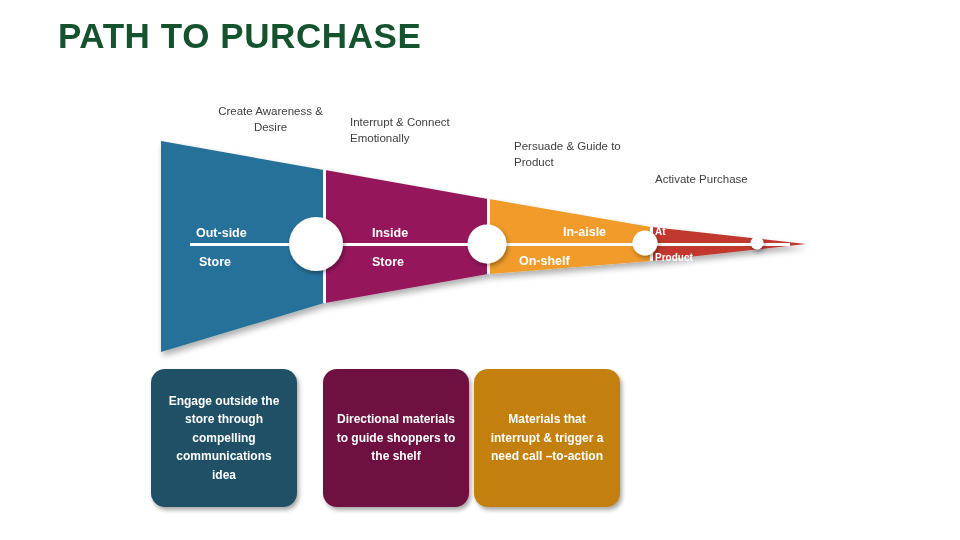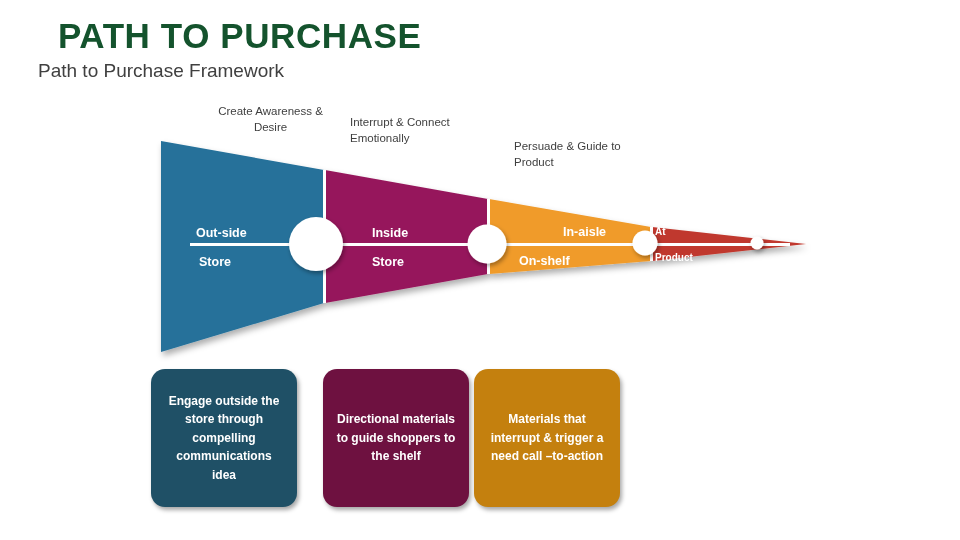--- a/index.html
+++ b/index.html
@@ -117,21 +117,20 @@
   #card-1 { left: 323px; }
   #card-2 { left: 474px; justify-content: flex-end; }
   #card-3 { left: 664px; }
 </style>
 </head>
 <body>
 
 <div id="slide">
 
   <div id="title">PATH TO PURCHASE</div>
-  <div id="subtitle">Path to Purchase Framework</div>
 
   <svg id="funnel" viewBox="0 0 960 400">
     <defs>
       <filter id="softshadow" x="-20%" y="-20%" width="160%" height="180%">
         <feDropShadow dx="2" dy="4" stdDeviation="3" flood-color="#000000" flood-opacity="0.32"></feDropShadow>
       </filter>
       <filter id="nodeshadow" x="-60%" y="-60%" width="220%" height="220%">
         <feDropShadow dx="1.5" dy="2.5" stdDeviation="2" flood-color="#000000" flood-opacity="0.35"></feDropShadow>
       </filter>
     </defs>
@@ -157,20 +156,21 @@
       <circle cx="316" cy="244" r="27" fill="#FFFFFF"></circle>
       <circle cx="487" cy="244" r="19.5" fill="#FFFFFF"></circle>
       <circle cx="645" cy="243" r="12.5" fill="#FFFFFF"></circle>
       <circle cx="757" cy="243" r="6.5" fill="#FFFFFF"></circle>
     </g>
   </svg>
 
   <div class="stage-caption" id="caption-0">Create Awareness &amp; Desire</div>
   <div class="stage-caption" id="caption-1">Interrupt &amp; Connect Emotionally</div>
   <div class="stage-caption" id="caption-2">Persuade &amp; Guide to Product</div>
+  <div class="stage-caption" id="caption-3">Activate Purchase</div>
 
   <div class="seg-label" id="seg0-top">Out-side</div>
   <div class="seg-label" id="seg0-bottom">Store</div>
 
   <div class="seg-label" id="seg1-top">Inside</div>
   <div class="seg-label" id="seg1-bottom">Store</div>
 
   <div class="seg-label" id="seg2-top">In-aisle</div>
   <div class="seg-label" id="seg2-bottom">On-shelf</div>
 

